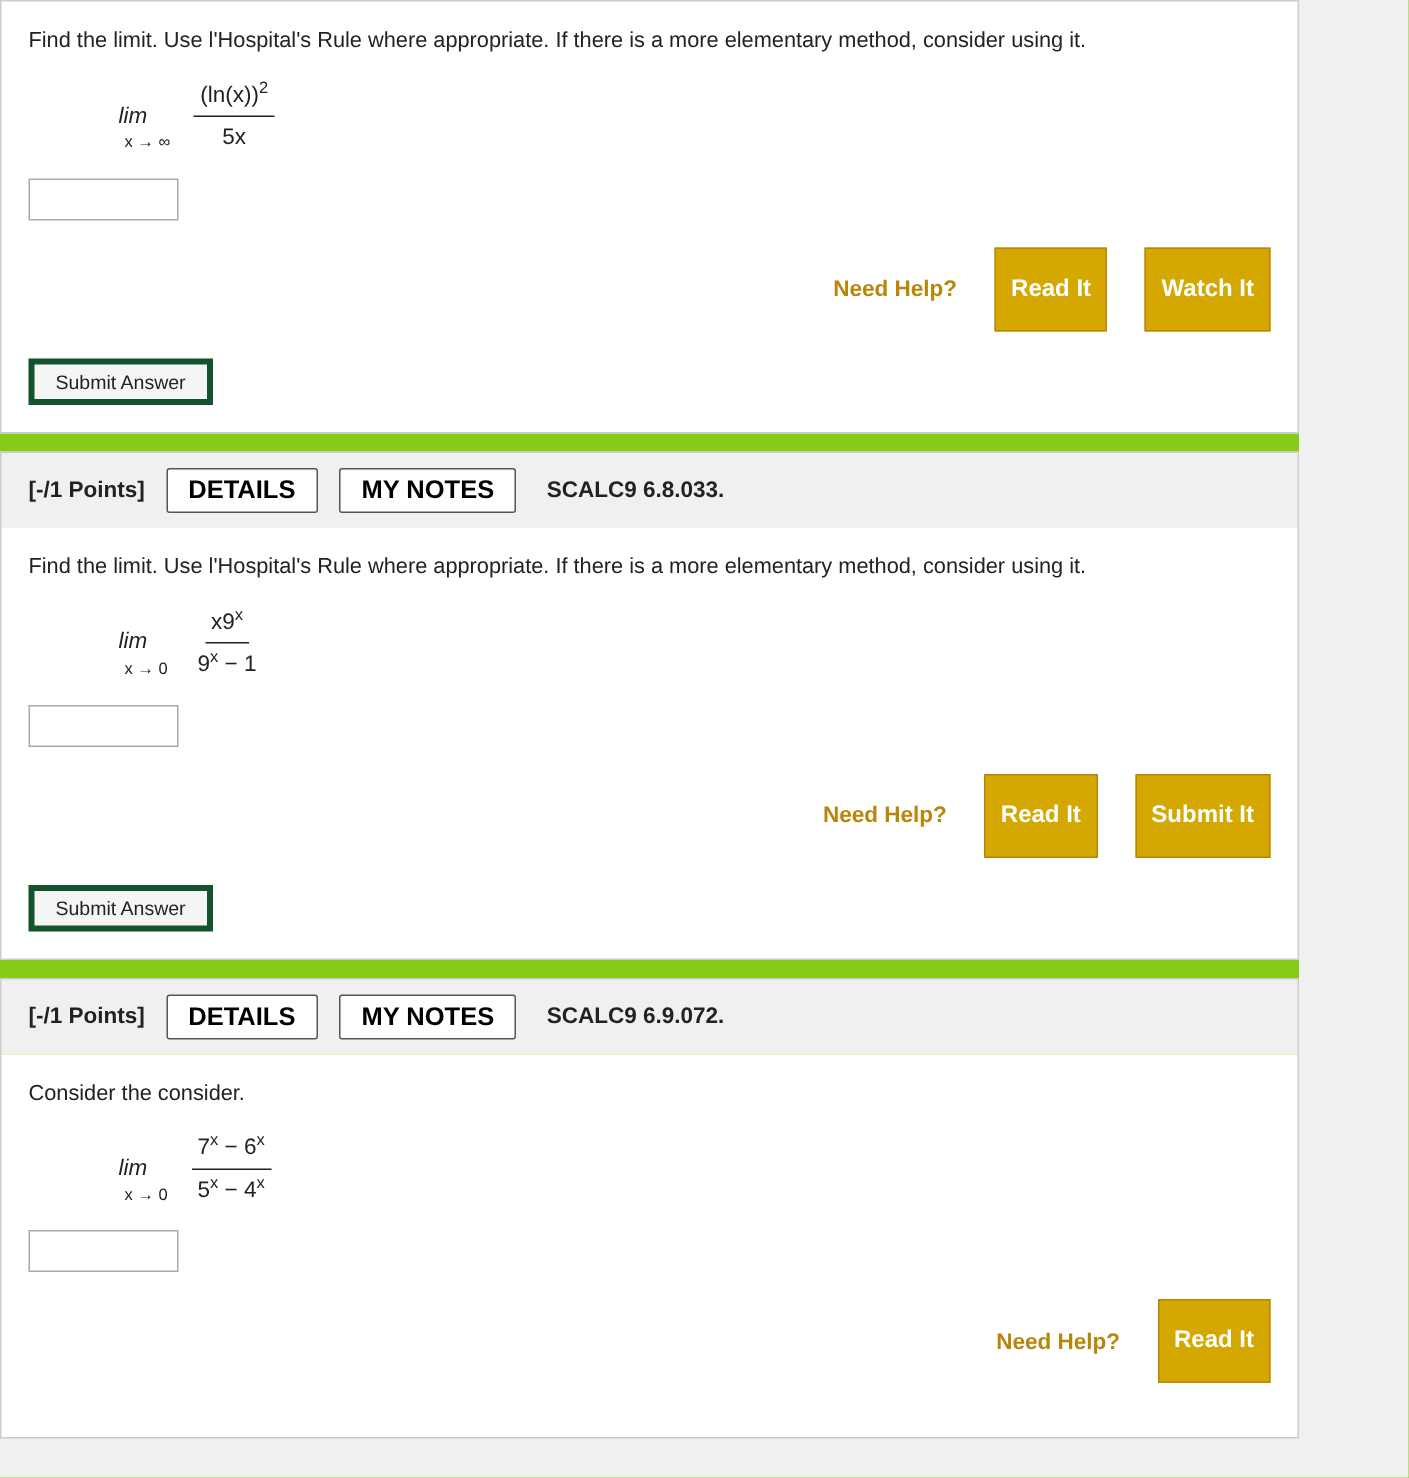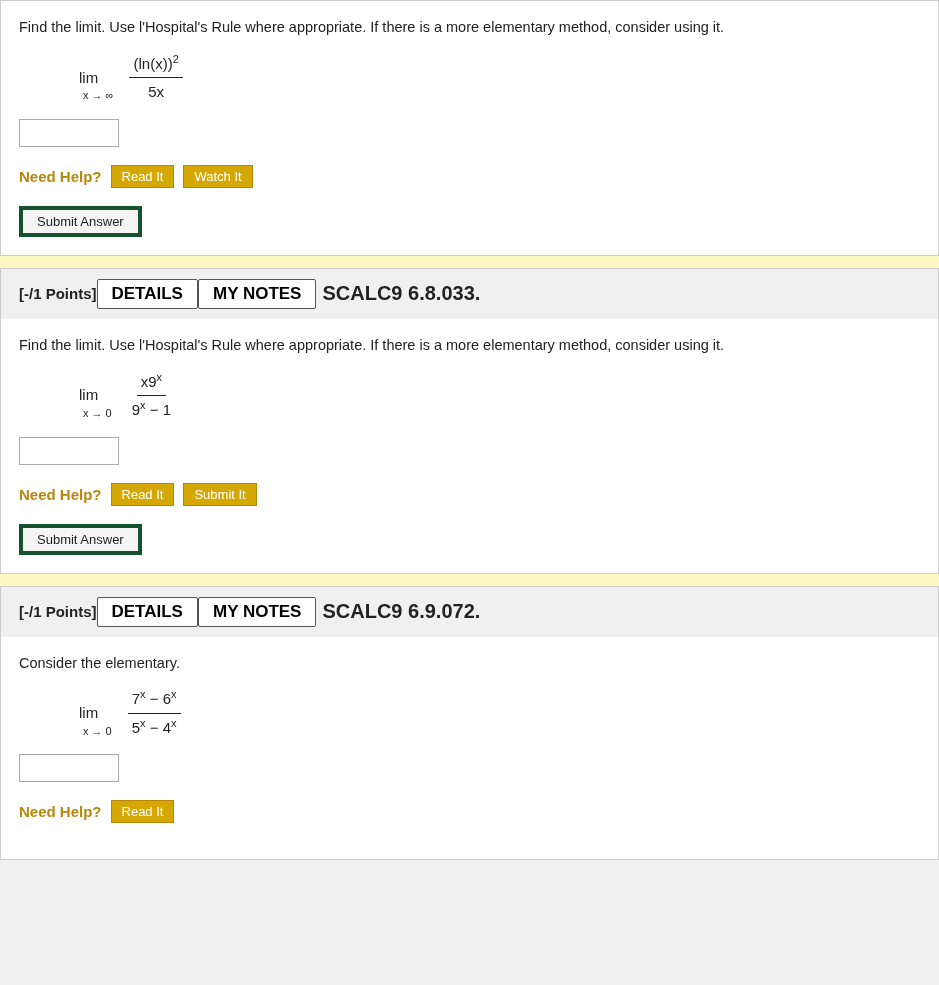--- a/index.html
+++ b/index.html
@@ -3,42 +3,43 @@
   <meta charset="utf-8">
   <style>
     * { box-sizing: border-box; margin: 0; padding: 0; }
     body {
       font-family: Arial, sans-serif;
       font-size: 15px;
       background: #f0f0f0;
       color: #222;
     }
     .page-wrapper {
-      width: 939px;
-      background: #fef9c3;
+      width: 866px;
+      background: #84cc16;
     }
     .problem-instructions {
       font-size: 14.5px;
       color: #222;
       margin-bottom: 12px;
       line-height: 1.5;
     }
     .math-expression {
       font-size: 15px;
       margin: 10px 0 14px 60px;
       line-height: 1.7;
     }
     .lim-container {
       display: inline-flex;
       flex-direction: column;
       align-items: flex-start;
       vertical-align: middle;
       margin-right: 6px;
     }
     .lim-word {
+      font-style: italic;
       font-size: 15px;
     }
     .lim-sub {
       font-size: 11px;
       margin-top: -4px;
       margin-left: 4px;
     }
     .fraction {
       display: inline-flex;
       flex-direction: column;
@@ -68,36 +69,37 @@
       font-size: 14px;
       padding: 2px 6px;
       margin-bottom: 18px;
       margin-top: 4px;
       display: block;
       background: #fff;
     }
     .need-help-row {
       display: flex;
       align-items: center;
-      gap: 9px;
+      gap: 25px;
       margin-bottom: 18px;
+      justify-content: flex-end;
     }
     .need-help-label {
       color: #b8860b;
       font-weight: bold;
       font-size: 15px;
     }
     .help-btn {
       background: #d4a800;
       color: #fff;
       border: 1.5px solid #b8860b;
-      padding: 3px 10px;
-      font-size: 13px;
+      padding: 18px 10px;
+      font-size: 16px;
       cursor: pointer;
-      font-weight: normal;
+      font-weight: bold;
     }
     .submit-row {
       display: flex;
       align-items: center;
     }
     .submit-btn {
       background: #f5f5f5;
       color: #222;
       border: 4px solid #14532d;
       padding: 4px 14px;
@@ -113,32 +115,32 @@
       background: #fff;
       border: 1.5px solid #555;
       padding: 4px 14px;
       font-size: 17px;
       font-weight: bold;
       cursor: pointer;
       border-radius: 2px;
     }
     .problem-code {
       font-weight: bold;
-      font-size: 20px;
+      font-size: 15px;
       color: #222;
       margin-left: 6px;
     }
     .section-header {
       background: #f0f0f0;
       border: 1px solid #ccc;
       border-bottom: none;
       padding: 10px 18px;
       display: flex;
       align-items: center;
-      gap: 0;
+      gap: 14px;
     }
     .section-body {
       background: #fff;
       border: 1px solid #ccc;
       border-top: none;
       padding: 16px 18px 18px 18px;
     }
     .cursor-arrow {
       display: inline-block;
       margin-right: 4px;
@@ -207,21 +209,21 @@
   </div>
 
   <div class="section-header" style="margin-top:12px;">
     <span class="points-label">[-/1 Points]</span>
     <button class="details-btn">DETAILS</button>
     <button class="mynotes-btn">MY NOTES</button>
     <span class="problem-code">SCALC9 6.9.072.</span>
   </div>
 
   <div class="section-body">
-    <p class="problem-instructions">Consider the elementary.</p>
+    <p class="problem-instructions">Consider the consider.</p>
     <div class="math-expression">
       <div style="display:inline-flex; align-items:flex-end; gap:6px;">
         <div class="lim-container">
           <span class="lim-word">lim</span>
           <span class="lim-sub">x → 0</span>
         </div>
         <div class="fraction">
           <span class="frac-num">7<sup>x</sup> − 6<sup>x</sup></span>
           <span class="frac-den">5<sup>x</sup> − 4<sup>x</sup></span>
         </div>

